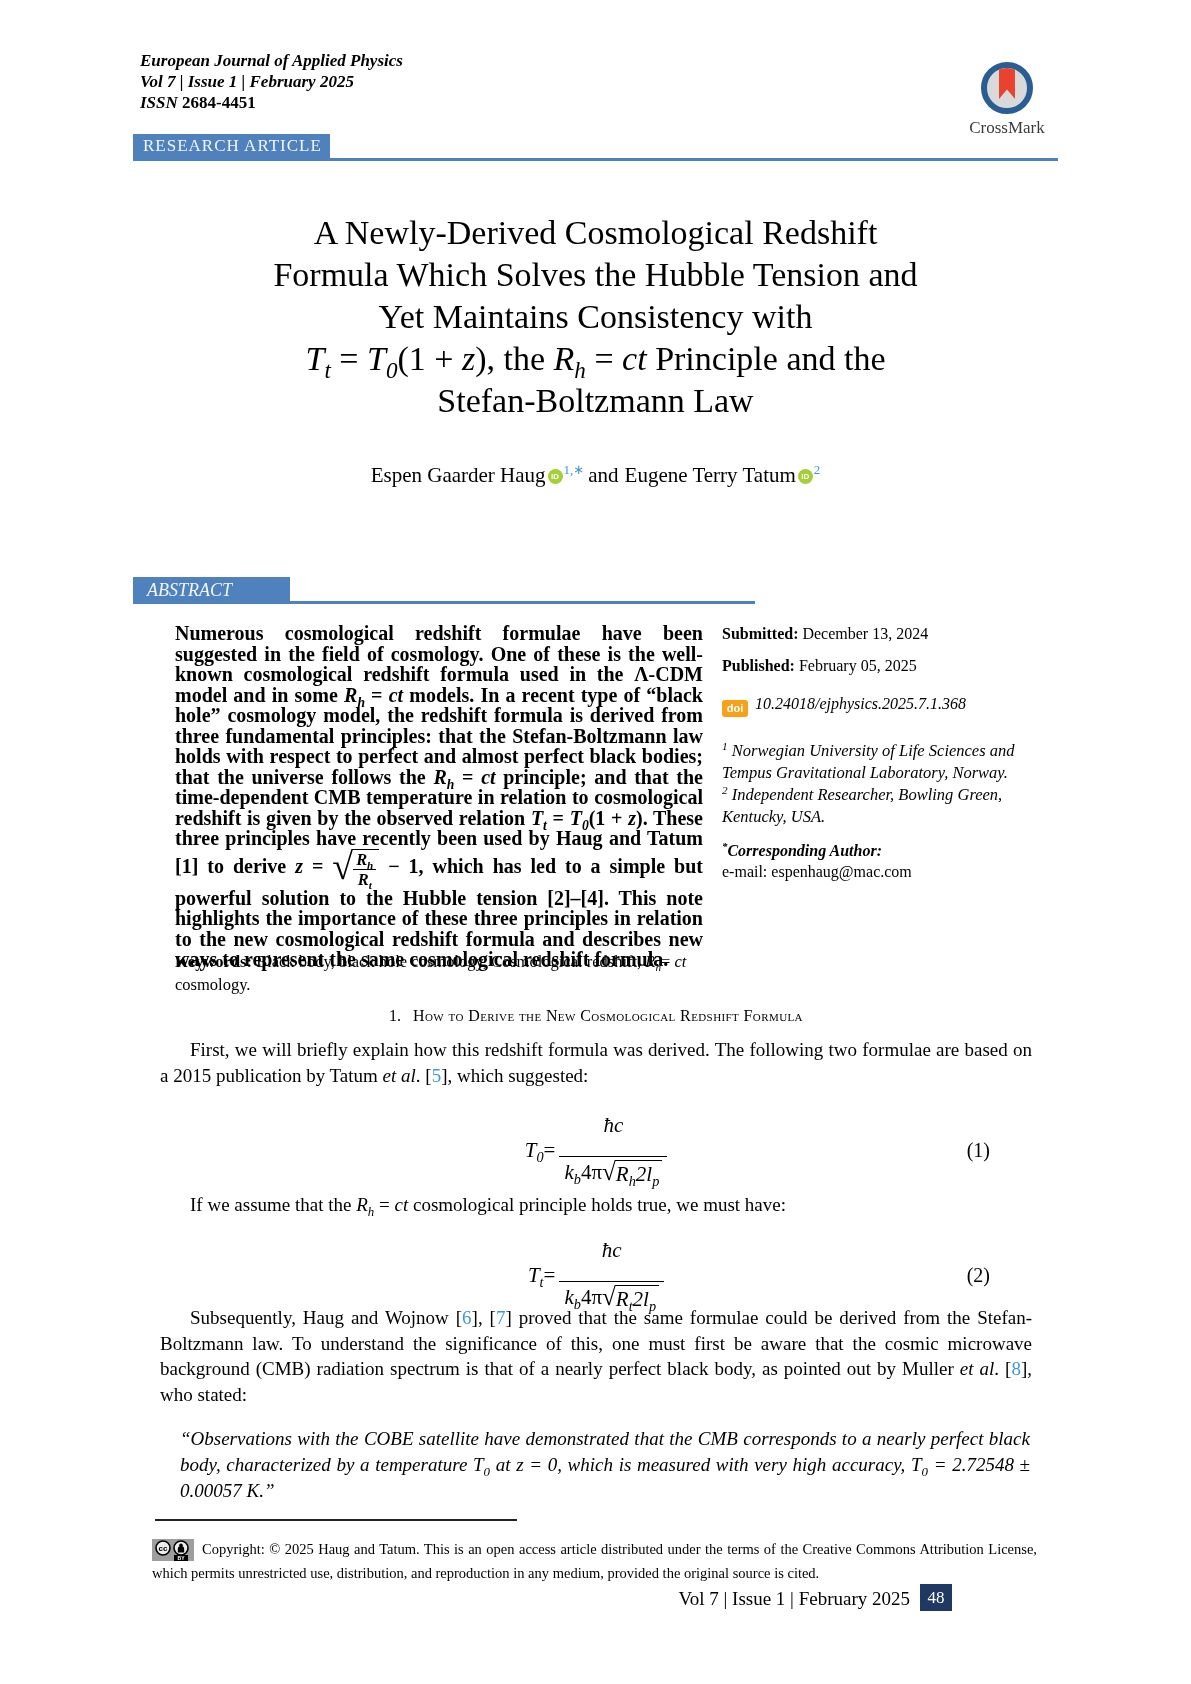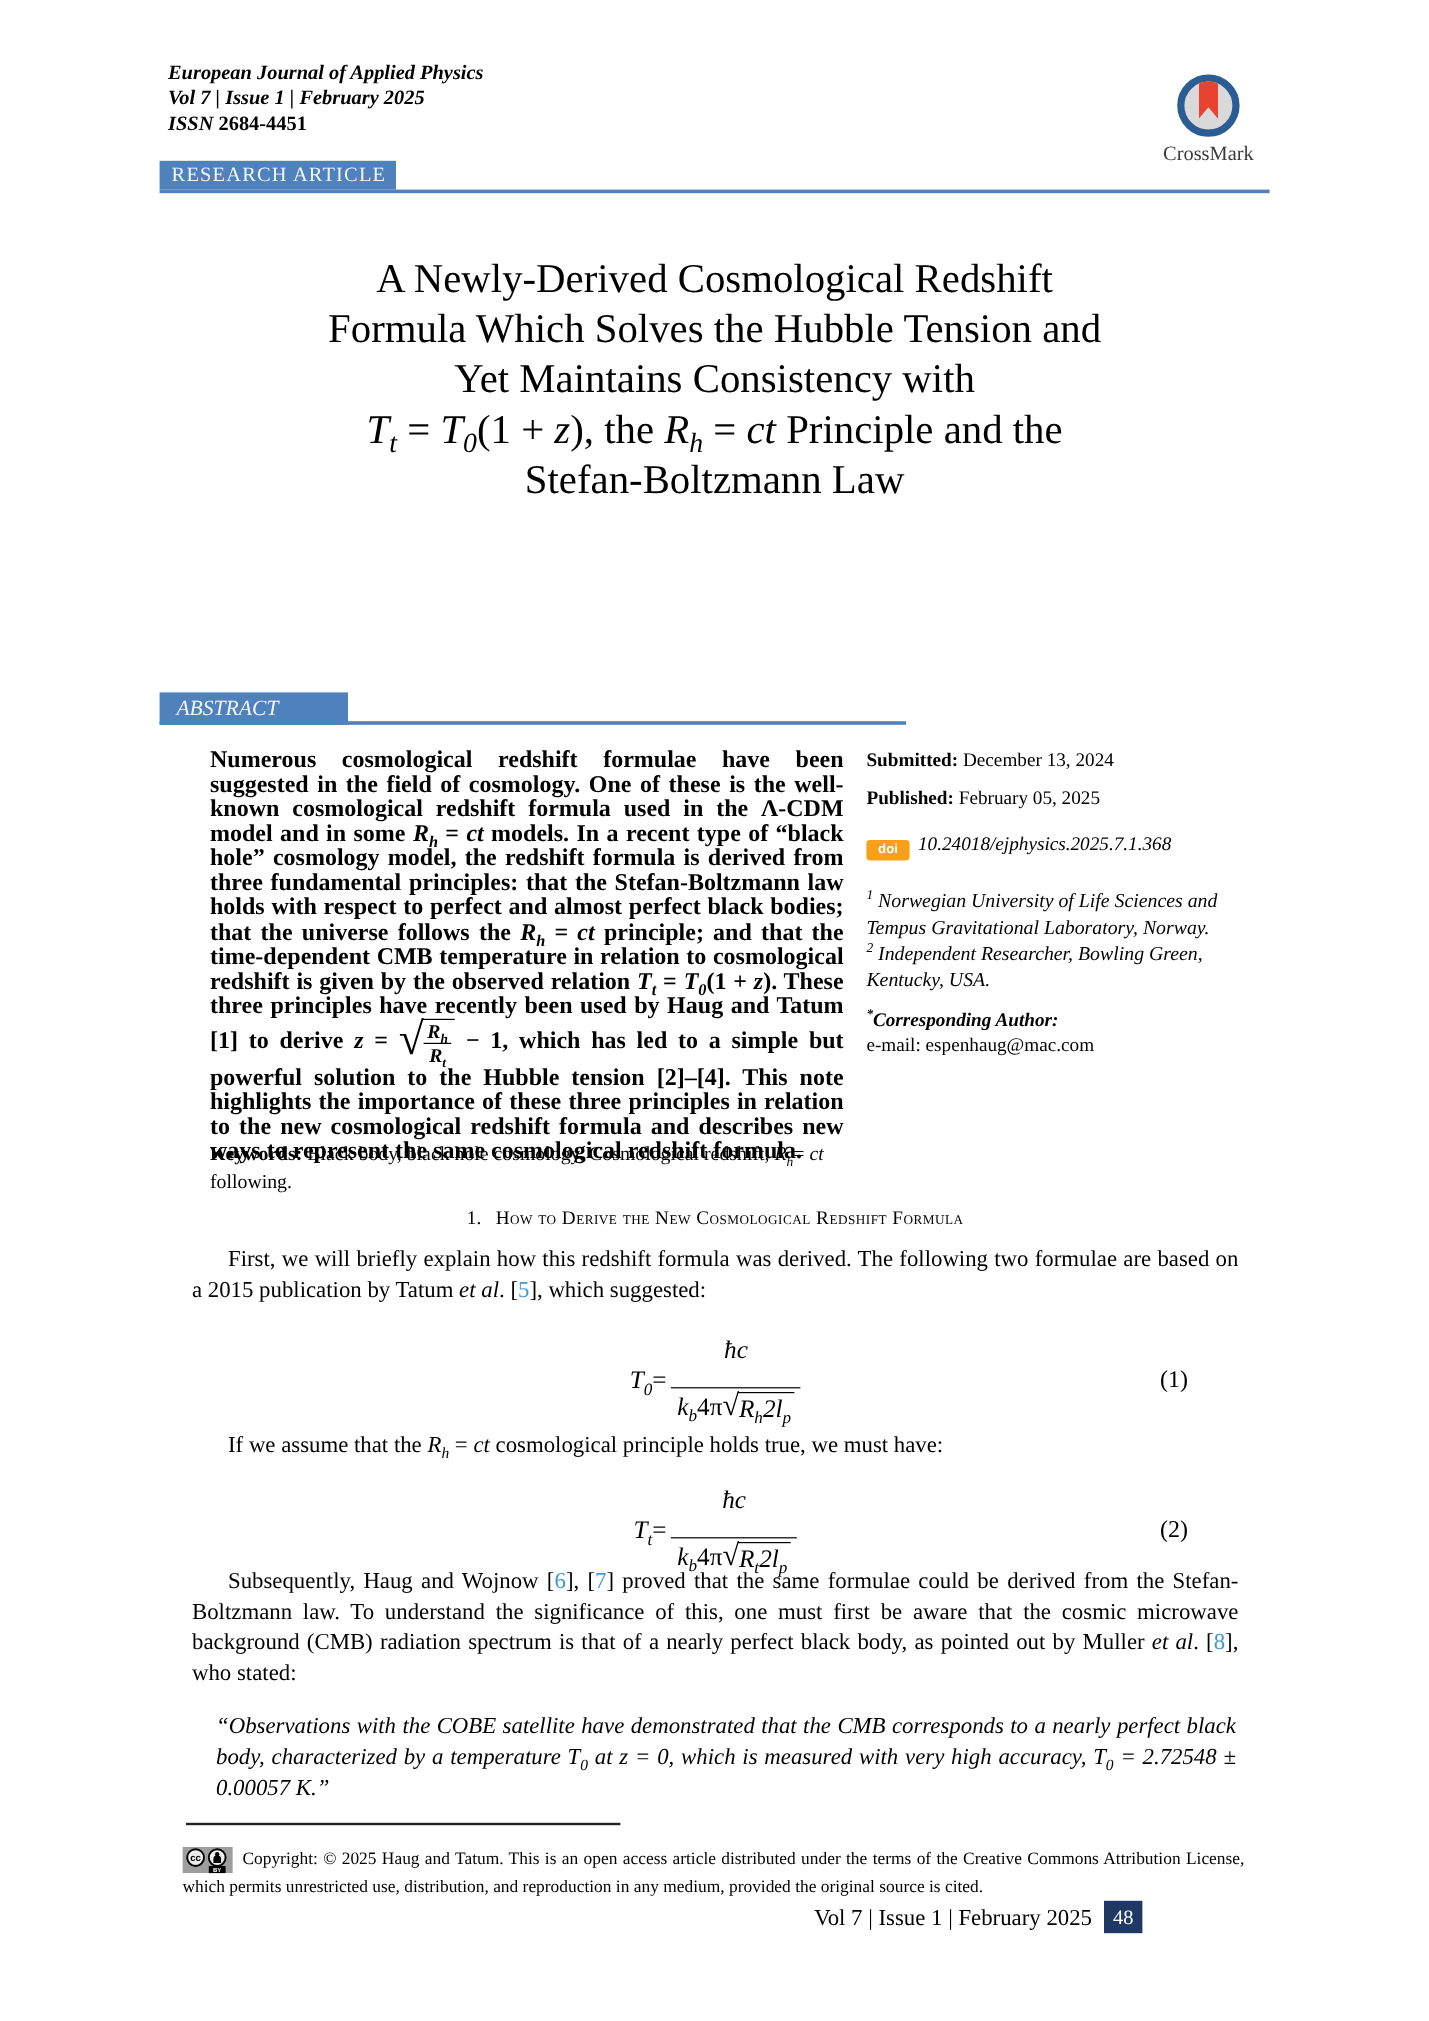--- a/index.html
+++ b/index.html
@@ -53,21 +53,21 @@
   .abstract-badge{left:133px;top:577px;width:157px;height:27px;background:#4f81bd;color:#f2f6fb;
                   font-size:18px;font-style:italic;display:flex;align-items:center;padding-left:14px;box-sizing:border-box;}
   .abstract-rule{left:133px;top:601px;width:622px;height:3px;background:#4f81bd;}
   .abstract-body{left:175px;top:623px;width:528px;font-size:20px;line-height:20.5px;
                  font-weight:bold;text-align:justify;}
 
   
   .sidebar{left:722px;top:575px;width:330px;font-size:16px;}
   .sb-row{position:absolute;left:0;}
   .sb-label{font-weight:bold;}
-  .doi-badge{display:inline-block;width:36px;height:17px;background:#f7a11a;border-radius:3px;
+  .doi-badge{display:inline-block;width:26px;height:17px;background:#f7a11a;border-radius:3px;
              color:#fff;font:bold 11px "Liberation Sans",sans-serif;text-align:center;line-height:17px;
              vertical-align:-3px;margin-right:7px;cursor:pointer;}
   .doi-text{font-style:italic;}
   .affil{font-style:italic;line-height:22px;font-size:16.5px;}
   .email{font-size:16px;}
 
   
   .keywords{left:175px;top:950px;width:528px;font-size:16.5px;line-height:23px;}
   .section-heading{left:160px;top:1007px;width:872px;text-align:center;font-size:16px;}
   .section-heading .sc{font-variant:small-caps;letter-spacing:0.4px;}
@@ -115,20 +115,23 @@
   <div class="abs badge">RESEARCH ARTICLE</div>
 
   <div class="abs title">
     <div>A Newly-Derived Cosmological Redshift</div>
     <div>Formula Which Solves the Hubble Tension and</div>
     <div>Yet Maintains Consistency with</div>
     <div><span class="i">T<sub>t</sub></span><span> = </span><span class="i">T<sub>0</sub></span><span>(1 + </span><span class="i">z</span><span>), the </span><span class="i">R<sub>h</sub></span><span> = </span><span class="i">ct</span><span> Principle and the</span></div>
     <div>Stefan-Boltzmann Law</div>
   </div>
 
+  <div class="abs authors">
+    <span>Espen Gaarder Haug</span><span class="orcid">iD</span><span class="mark">1,∗</span><span class="sep">and</span><span>Eugene Terry Tatum</span><span class="orcid">iD</span><span class="mark">2</span>
+  </div>
 
   <div class="abs abstract-rule"></div>
   <div class="abs abstract-badge">ABSTRACT</div>
   <div class="abs abstract-body"><span>Numerous cosmological redshift formulae have been suggested in the field of cosmology. One of these is the well-known cosmological redshift formula used in the Λ-CDM model and in some </span><span class="i">R<sub>h</sub></span><span> = </span><span class="i">ct</span><span> models. In a recent type of “black hole” cosmology model, the redshift formula is derived from three fundamental principles: that the Stefan-Boltzmann law holds with respect to perfect and almost perfect black bodies; that the universe follows the </span><span class="i">R<sub>h</sub></span><span> = </span><span class="i">ct</span><span> principle; and that the time-dependent CMB temperature in relation to cosmological redshift is given by the observed relation </span><span class="i">T<sub>t</sub></span><span> = </span><span class="i">T<sub>0</sub></span><span>(1 + </span><span class="i">z</span><span>). These three principles have recently been used by Haug and Tatum [1] to derive </span><span class="i">z</span><span> = </span><span class="sqrt">
         <span class="rsym">√</span>
         <span class="rad"><span class="ifrac">
             <span class="fn">R<sub>h</sub></span>
             <span class="fd">R<sub>t</sub></span>
           </span></span>
       </span><span> − 1, which has led to a simple but powerful solution to the Hubble tension [2]–[4]. This note highlights the importance of these three principles in relation to the new cosmological redshift formula and describes new ways to represent the same cosmological redshift formula.</span></div>
@@ -142,21 +145,21 @@
     </div>
     <div class="sb-row" style="top:120px;">
       <span class="doi-badge">doi</span><span class="doi-text">10.24018/ejphysics.2025.7.1.368</span>
     </div>
     <div class="sb-row affil" style="top:165px;width:330px;"><span class="i"><sup>1</sup> Norwegian University of Life Sciences and Tempus Gravitational Laboratory, Norway.</span></div>
     <div class="sb-row affil" style="top:209px;width:330px;"><span class="i"><sup>2</sup> Independent Researcher, Bowling Green, Kentucky, USA.</span></div>
     <div class="sb-row" style="top:267px;"><span class="bi"><sup>*</sup>Corresponding Author:</span></div>
     <div class="sb-row email" style="top:288px;">e-mail: espenhaug@mac.com</div>
   </div>
 
-  <div class="abs keywords"><span class="b">Keywords: </span><span>Black body, black hole cosmology, Cosmological redshift, </span><span class="i">R<sub>h</sub></span><span>= </span><span class="i">ct</span><span> following.</span></div>
+  <div class="abs keywords"><span class="b">Keywords: </span><span>Black body, black hole cosmology, Cosmological redshift, </span><span class="i">R<sub>h</sub></span><span>= </span><span class="i">ct</span><span> cosmology.</span></div>
 
   <div class="abs section-heading">
     <span class="num">1.</span><span class="sc">How to Derive the New Cosmological Redshift Formula</span>
   </div>
 
   <div class="abs para" style="top:1037px;"><span>First, we will briefly explain how this redshift formula was derived. The following two formulae are based on a 2015 publication by Tatum </span><span class="i">et al</span><span>. [</span><span class="ref">5</span><span>], which suggested:</span></div>
 
   <div class="abs equation" style="top:1108px;">
     <span class="eq-lhs">
         <span class="i">T<sub>0</sub></span>

